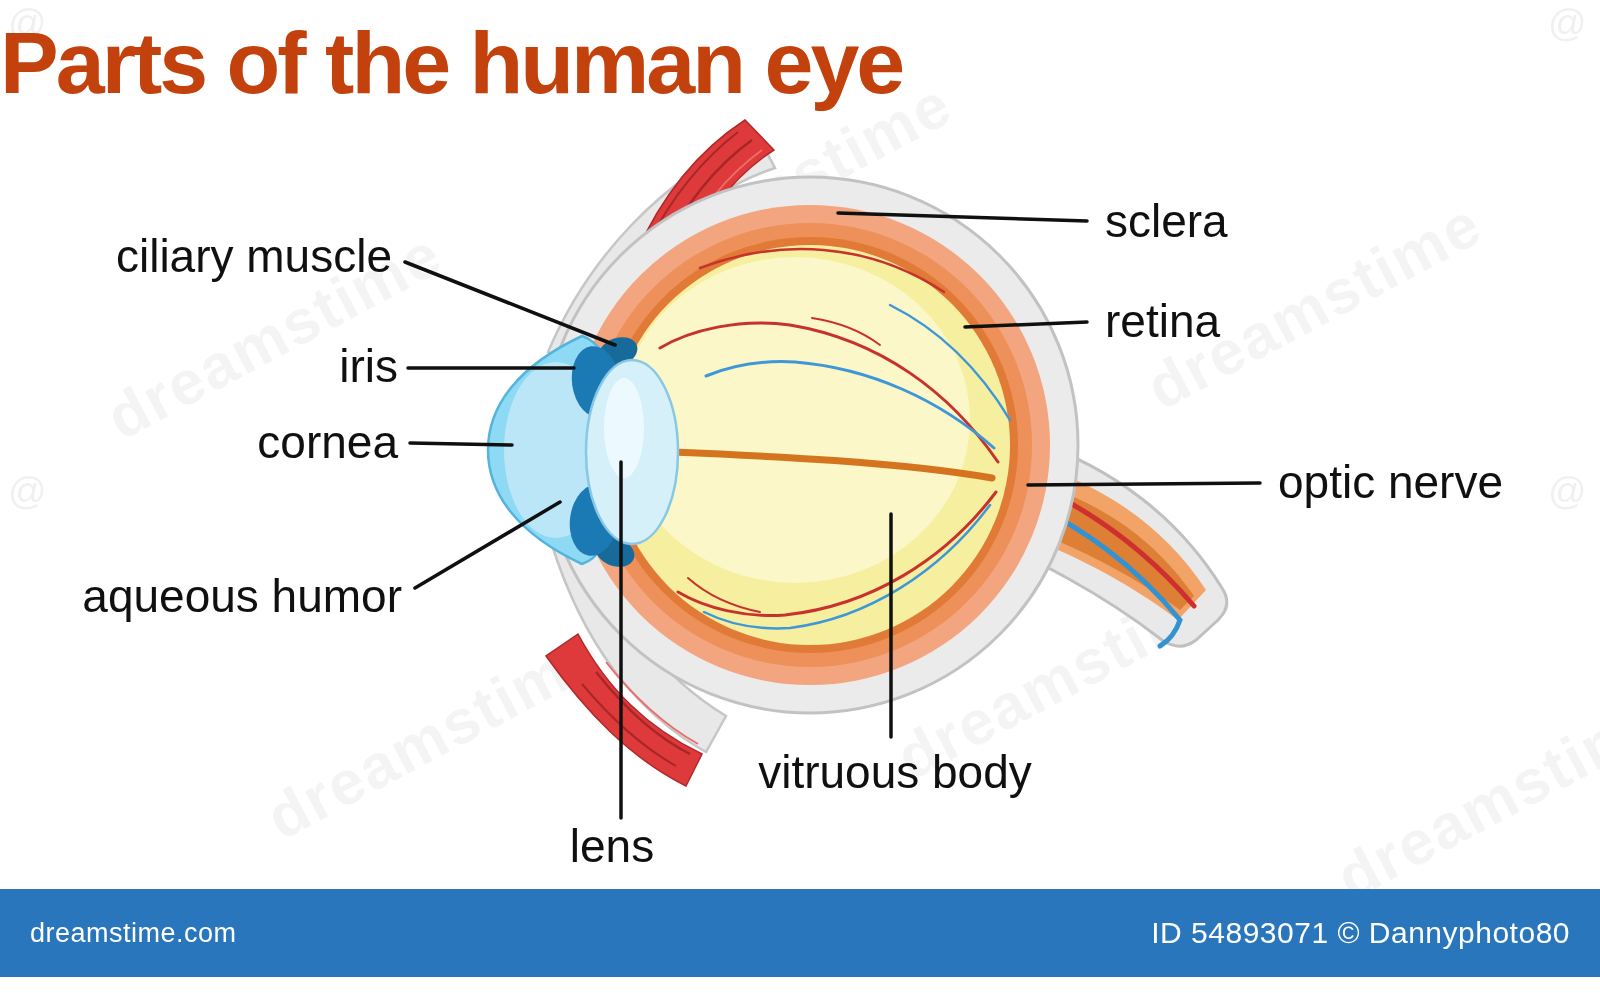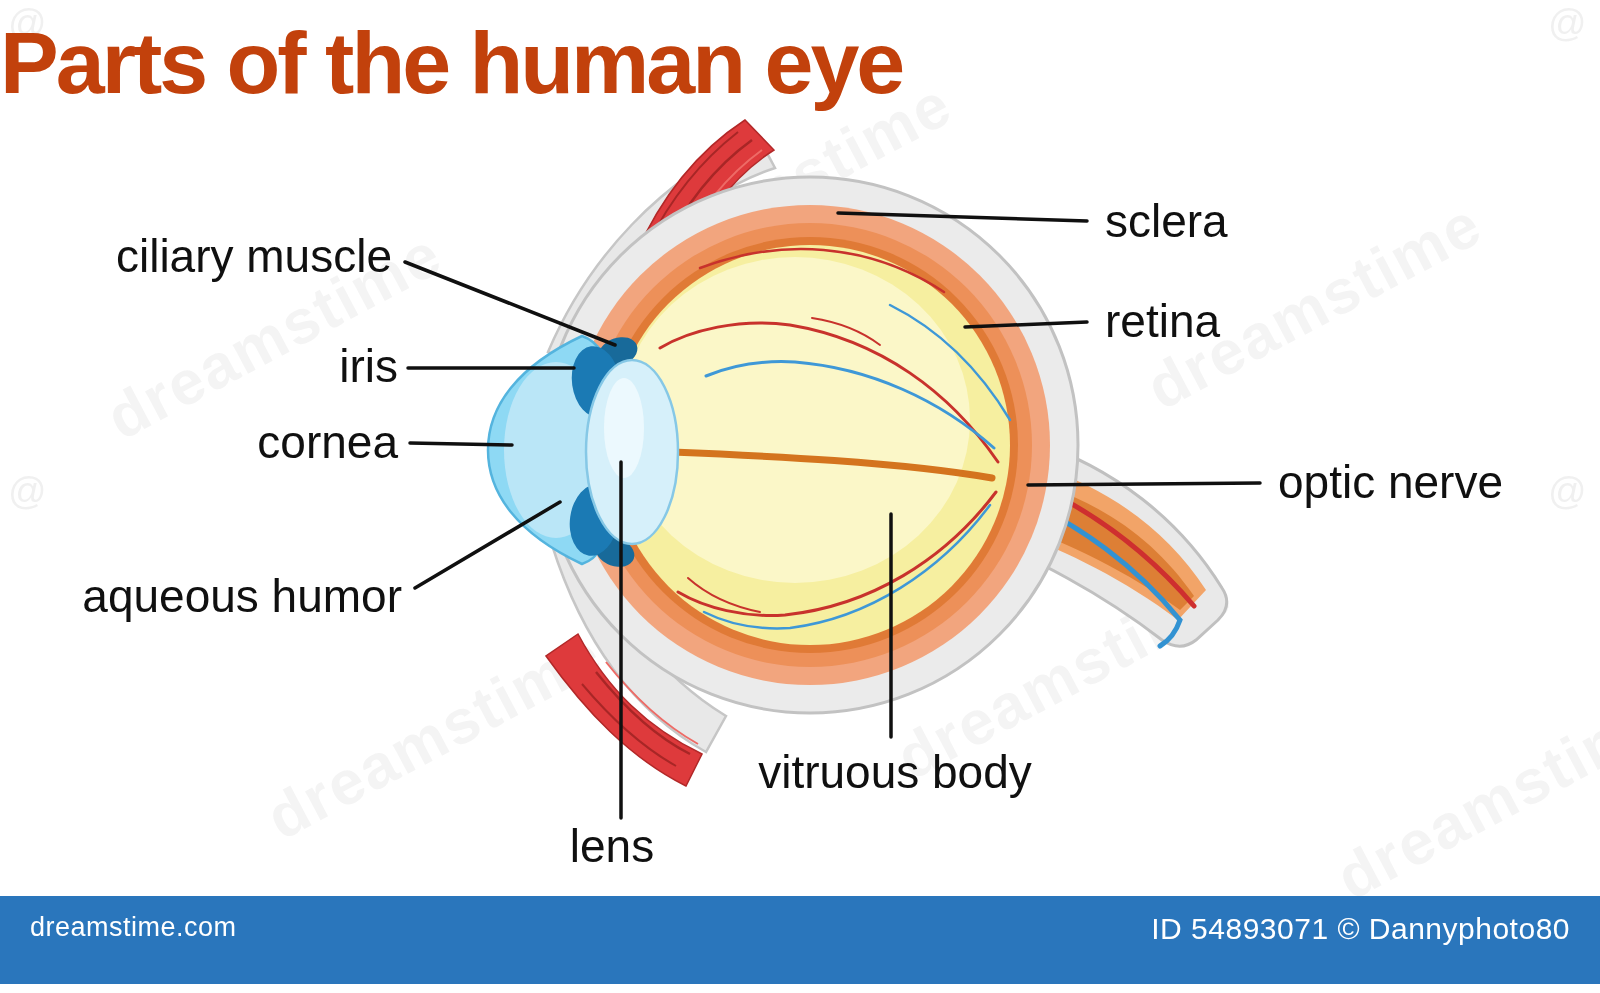--- a/index.html
+++ b/index.html
@@ -20,22 +20,22 @@
   .wm {
     position: absolute; color: rgba(40,40,40,0.05); font-size: 62px;
     transform: rotate(-28deg); white-space: nowrap; pointer-events: none;
     font-weight: bold; letter-spacing: 2px;
   }
   .wm-swirl {
     position: absolute; color: rgba(40,40,40,0.07); font-size: 38px;
     pointer-events: none;
   }
   .footer {
-    position: absolute; left: 0; bottom: 9px; width: 1600px; height: 88px;
-    background: #2A76BC; display: flex; align-items: flex-start;
+    position: absolute; left: 0; bottom: 16px; width: 1600px; height: 88px;
+    background: #2A76BC; display: flex; align-items: center;
     justify-content: space-between; padding: 16px 30px;
   }
   .footer .site { color: #ffffff; font-size: 27px; letter-spacing: 0.5px; }
   .footer .credit { color: #ffffff; font-size: 30px; letter-spacing: 0.5px; }
 </style>
 </head>
 <body>
 
 <div class="stage">
 

